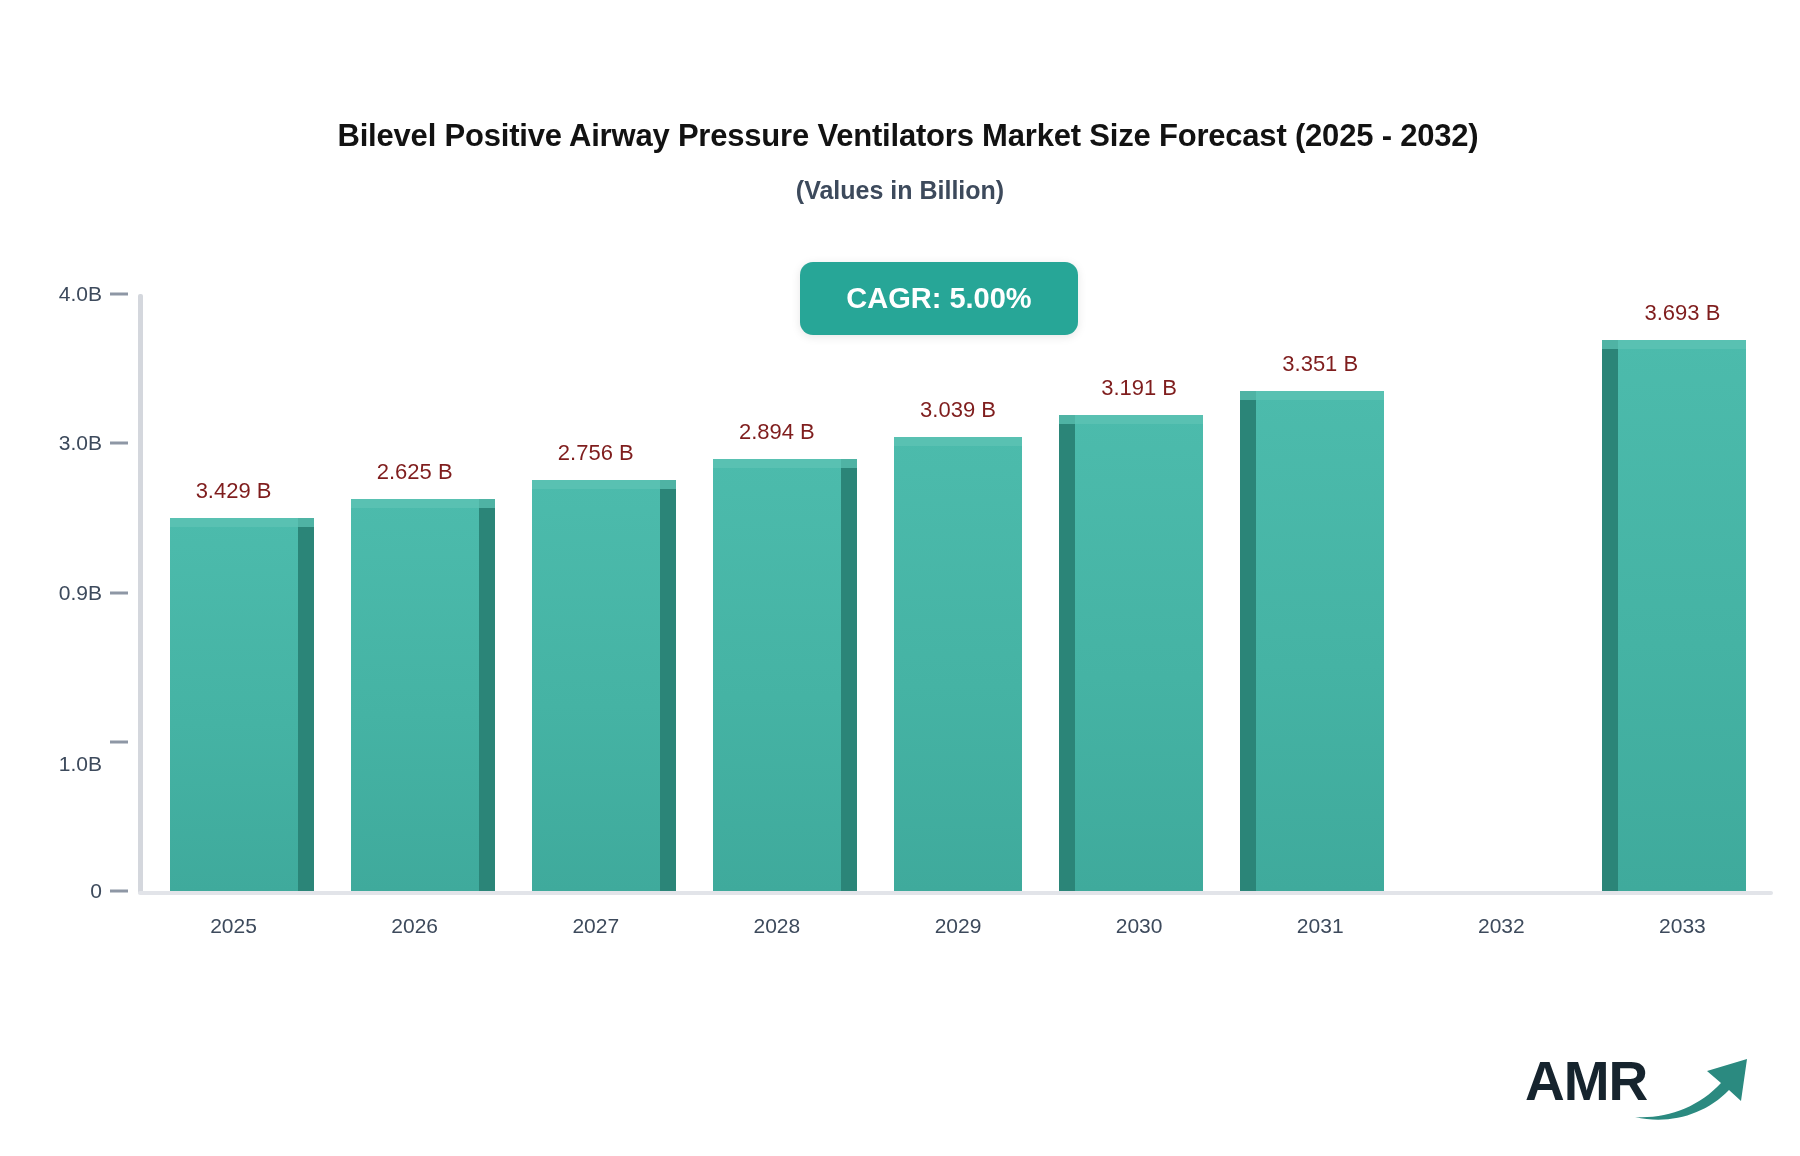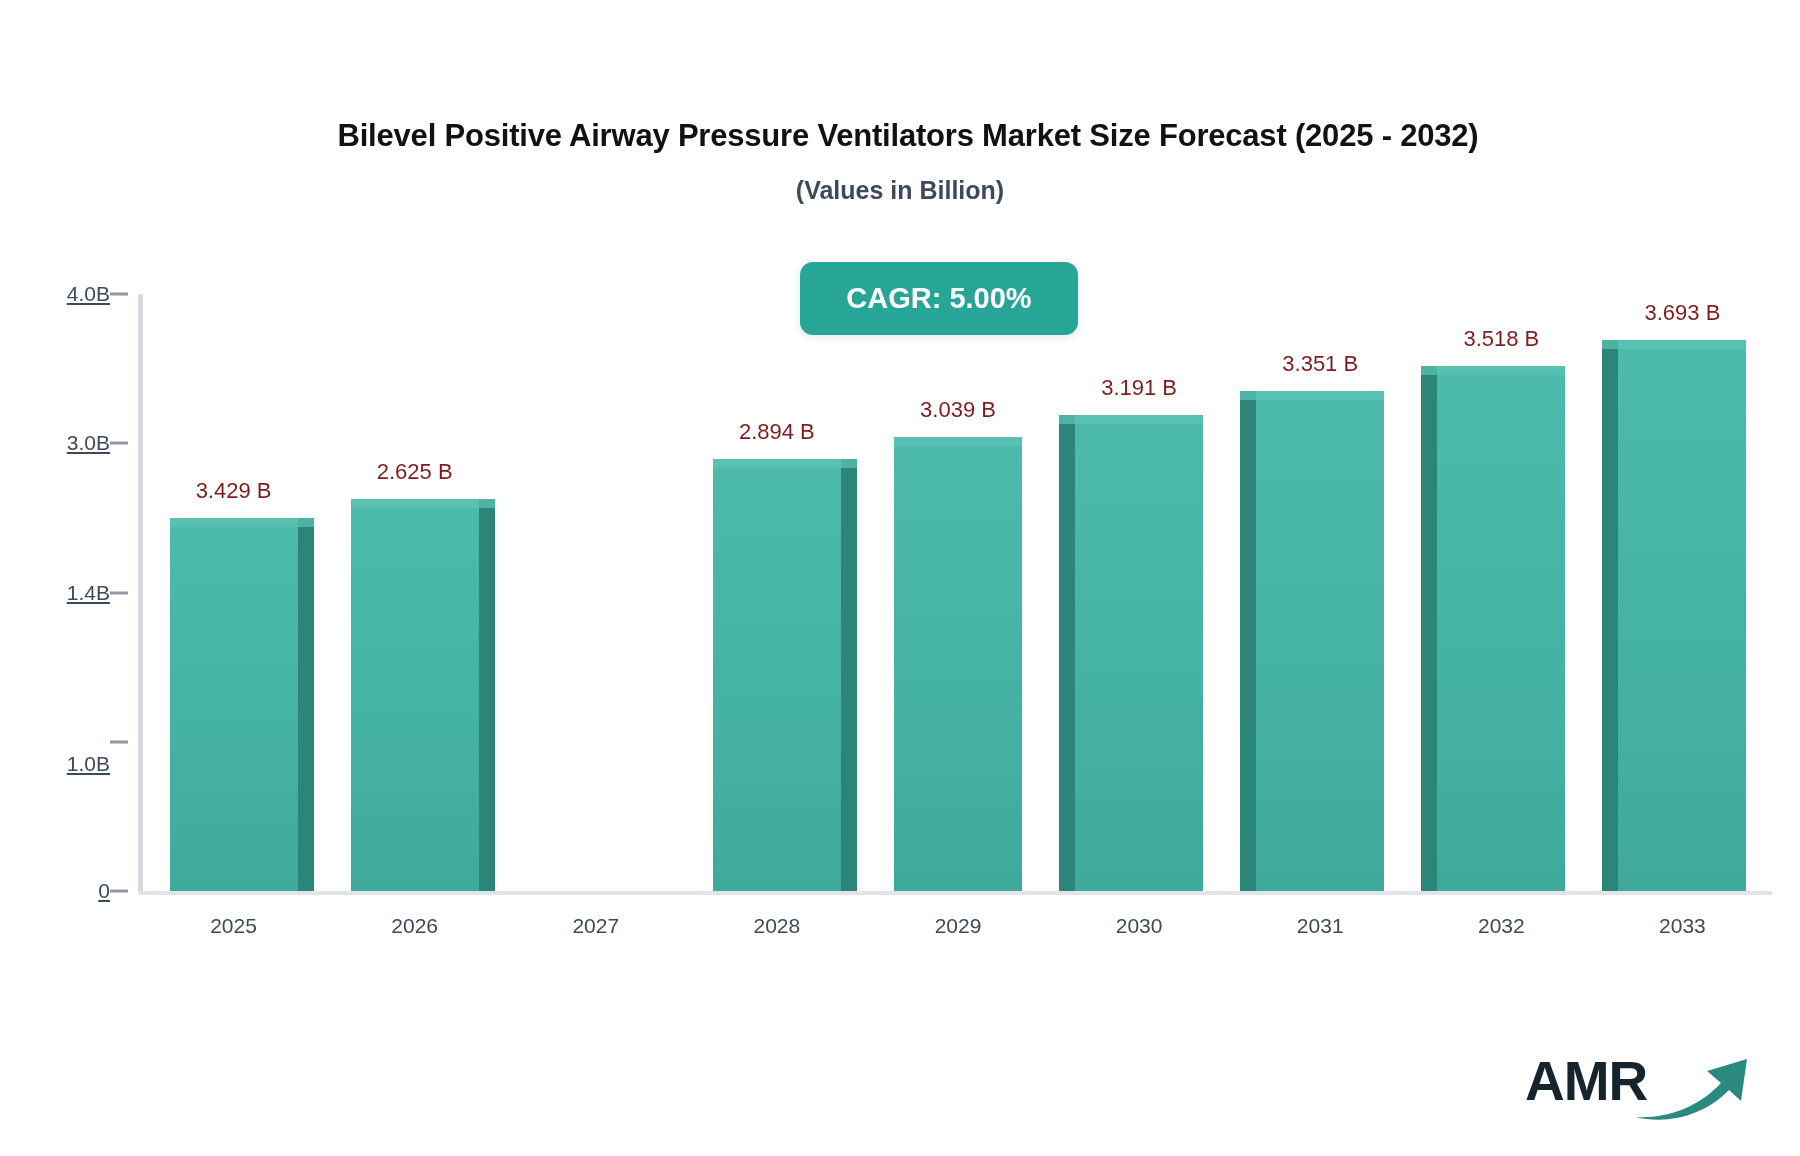--- a/index.html
+++ b/index.html
@@ -80,22 +80,21 @@
     border-radius: 2px;
   }
   .y-tick-label {
     position: absolute;
     text-align: right;
     font-size: 21px;
     color: #3d4a5c;
     transform: translateY(-50%);
     white-space: nowrap;
     width: 78px;
-    left: 32px;
-    text-decoration: underline;
+    left: 24px;
   }
   .y-tick-dash {
     position: absolute;
     left: 110px;
     width: 18px;
     height: 3px;
     background: #8e97a5;
     transform: translateY(-50%);
   }
 
@@ -212,21 +211,21 @@
   <div class="cagr-badge">CAGR: 5.00%</div>
 
   <div class="y-axis-line"></div>
   <div class="x-axis-line"></div>
 
   <div id="y-ticks">
       <div class="y-tick-label" style="top: 294px;">4.0B</div>
       <div class="y-tick-dash" style="top: 294px;"></div>
       <div class="y-tick-label" style="top: 443.25px;">3.0B</div>
       <div class="y-tick-dash" style="top: 443.25px;"></div>
-      <div class="y-tick-label" style="top: 592.5px;">1.4B</div>
+      <div class="y-tick-label" style="top: 592.5px;">0.9B</div>
       <div class="y-tick-dash" style="top: 592.5px;"></div>
       <div class="y-tick-label" style="top: 741.75px; margin-top: 22px;">1.0B</div>
       <div class="y-tick-dash" style="top: 741.75px;"></div>
       <div class="y-tick-label" style="top: 891px;">0</div>
       <div class="y-tick-dash" style="top: 891px;"></div>
     </div>
 
   <div class="bars-layer" id="bars-layer">
       <div class="bar-group" style="left: 26.5556px; width: 128px;">
         <div class="bar-3d">
@@ -239,20 +238,29 @@
       </div>
       <div class="bar-group" style="left: 207.667px; width: 128px;">
         <div class="bar-3d">
           <div class="bar-side right" style="height: 382.781px;"></div>
           <div class="bar-cap-right" style="bottom: 382.781px;"></div>
           <div class="bar-face" style="height: 391.781px;"></div>
           <div class="bar-top" style="bottom: 382.781px;"></div>
           <div class="bar-value" style="bottom: 405.781px; margin-top: 12px;">2.625 B</div>
         </div>
       </div>
+      <div class="bar-group" style="left: 388.778px; width: 128px;">
+        <div class="bar-3d">
+          <div class="bar-side right" style="height: 402.333px;"></div>
+          <div class="bar-cap-right" style="bottom: 402.333px;"></div>
+          <div class="bar-face" style="height: 411.333px;"></div>
+          <div class="bar-top" style="bottom: 402.333px;"></div>
+          <div class="bar-value" style="bottom: 425.333px;">2.756 B</div>
+        </div>
+      </div>
       <div class="bar-group" style="left: 569.889px; width: 128px;">
         <div class="bar-3d">
           <div class="bar-side right" style="height: 422.93px;"></div>
           <div class="bar-cap-right" style="bottom: 422.93px;"></div>
           <div class="bar-face" style="height: 431.93px;"></div>
           <div class="bar-top" style="bottom: 422.93px;"></div>
           <div class="bar-value" style="bottom: 445.93px;">2.894 B</div>
         </div>
       </div>
       <div class="bar-group" style="left: 751px; width: 128px;">
@@ -271,29 +279,20 @@
           <div class="bar-value" style="bottom: 490.257px;">3.191 B</div>
         </div>
       </div>
       <div class="bar-group" style="left: 1113.22px; width: 128px;">
         <div class="bar-3d">
           <div class="bar-side left" style="height: 491.137px;"></div>
           <div class="bar-cap-left" style="bottom: 491.137px;"></div>
           <div class="bar-face" style="height: 500.137px;"></div>
           <div class="bar-top" style="bottom: 491.137px;"></div>
           <div class="bar-value" style="bottom: 514.137px;">3.351 B</div>
-        </div>
-      </div>
-      <div class="bar-group" style="left: 1294.33px; width: 128px;">
-        <div class="bar-3d">
-          <div class="bar-side left" style="height: 516.062px;"></div>
-          <div class="bar-cap-left" style="bottom: 516.062px;"></div>
-          <div class="bar-face" style="height: 525.062px;"></div>
-          <div class="bar-top" style="bottom: 516.062px;"></div>
-          <div class="bar-value" style="bottom: 539.062px;">3.518 B</div>
         </div>
       </div>
       <div class="bar-group" style="left: 1475.44px; width: 128px;">
         <div class="bar-3d">
           <div class="bar-side left" style="height: 542.18px;"></div>
           <div class="bar-cap-left" style="bottom: 542.18px;"></div>
           <div class="bar-face" style="height: 551.18px;"></div>
           <div class="bar-top" style="bottom: 542.18px;"></div>
           <div class="bar-value" style="bottom: 565.18px;">3.693 B</div>
         </div>

